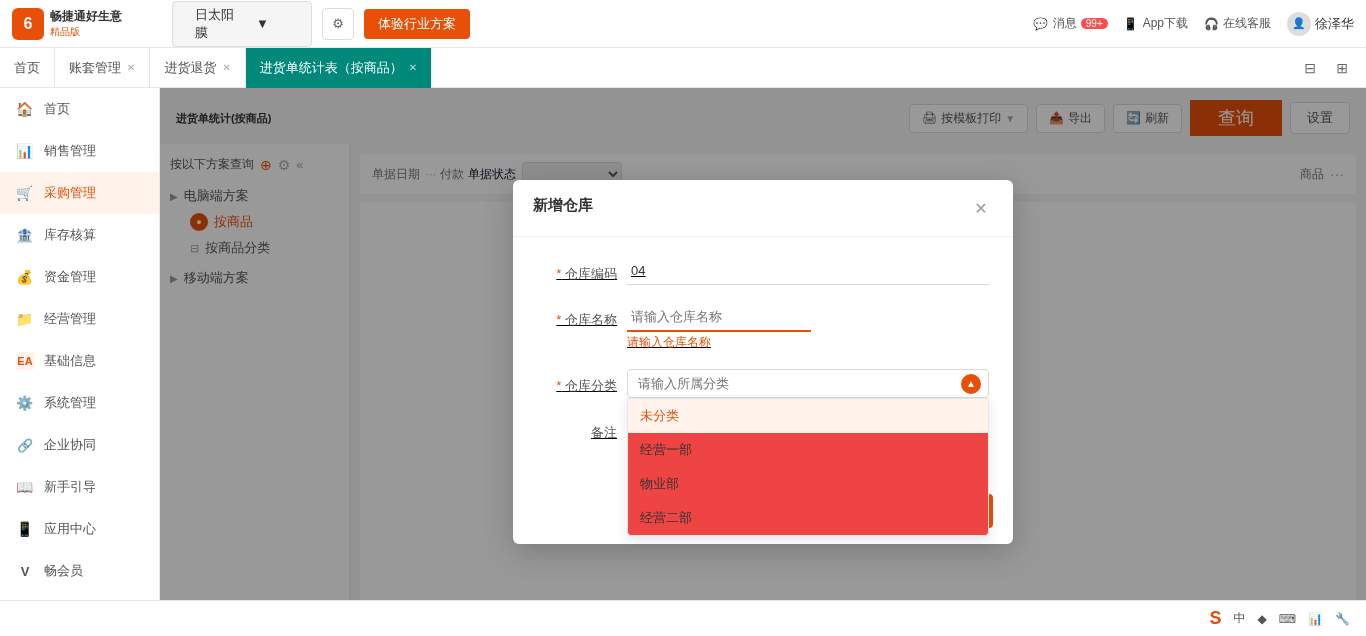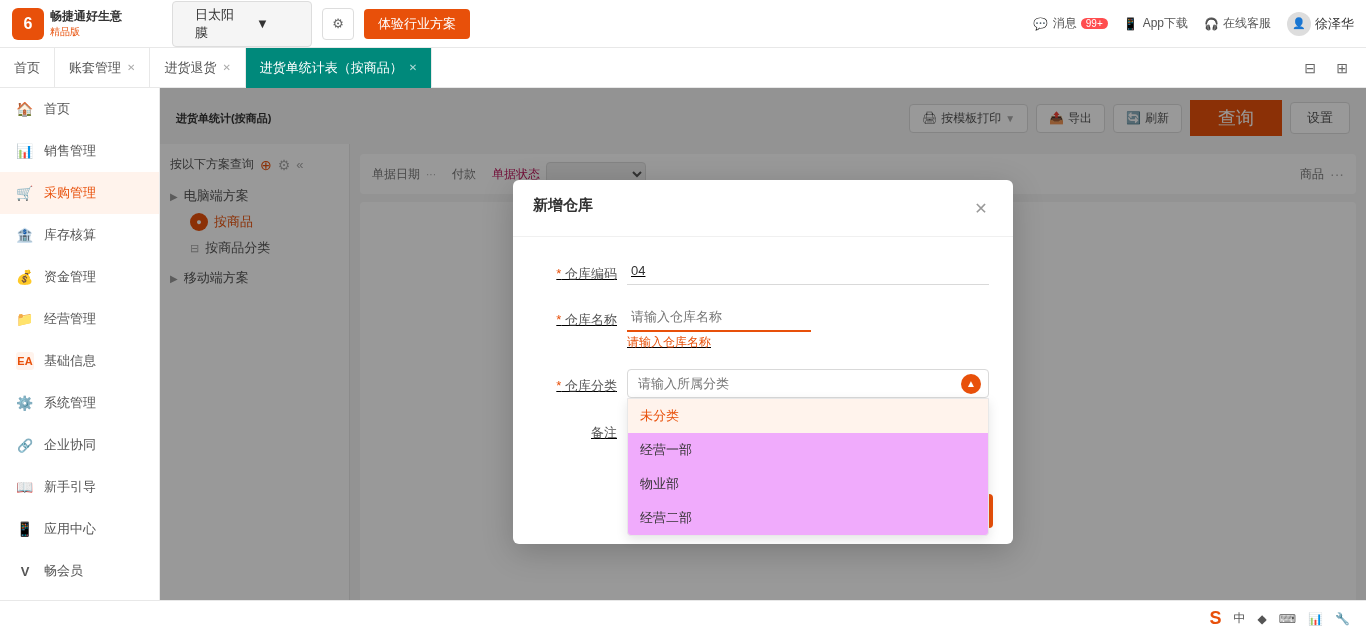--- a/index.html
+++ b/index.html
@@ -175,21 +175,21 @@
       cursor: pointer; background: #fff;
     }
     .select-arrow {
       position: absolute; right: 8px; top: 50%; transform: translateY(-50%);
       background: #e8500a; color: #fff; border-radius: 50%;
       width: 20px; height: 20px; display: flex; align-items: center; justify-content: center;
       font-size: 10px; cursor: pointer;
     }
     .dropdown-list {
       position: absolute; top: 100%; left: 0; right: 0;
-      background: #f0abfc; border: 1px solid #e8e8e8;
+      background: #ef4444; border: 1px solid #e8e8e8;
       border-radius: 0 0 4px 4px; z-index: 200;
       box-shadow: 0 4px 12px rgba(0,0,0,0.1);
     }
     .dropdown-item {
       padding: 8px 12px; cursor: pointer; font-size: 13px; color: #333;
     }
     .dropdown-item.active { background: #fff3ec; color: #e8500a; }
     .modal-footer {
       display: flex; justify-content: flex-end; padding: 12px 20px 16px;
       gap: 10px;
@@ -374,30 +374,30 @@
           <span>按商品分类</span>
         </div>
         <div class="tree-node" style="margin-top:4px;">
           <span class="tree-arrow">▶</span>
           <span>移动端方案</span>
         </div>
       </div>
 
       <div style="flex:1;display:flex;flex-direction:column;padding:10px;">
 
-        <div style="background:#fff;border-radius:4px;padding:8px 12px;margin-bottom:8px;display:flex;align-items:center;gap:16px;">
+        <div style="background:#fff;border-radius:4px;padding:8px 12px;margin-bottom:8px;display:flex;align-items:center;gap:4px;">
           <div style="display:flex;align-items:center;gap:6px;">
             <span style="color:#777;font-size:12px;">单据日期</span>
             <span style="color:#aaa;font-size:10px;">···</span>
           </div>
           <div style="display:flex;align-items:center;gap:6px;">
             <span style="color:#777;font-size:12px;">付款</span>
           </div>
           <div style="display:flex;align-items:center;gap:6px;">
-            <span style="color:#be185d;font-size:12px;text-align:center;">单据状态</span>
+            <span style="color:#0f172a;font-size:12px;text-align:center;">单据状态</span>
             <select style="border:1px solid #ddd;border-radius:4px;padding:3px 8px;font-size:12px;color:#555;min-width:100px;">
               <option></option>
             </select>
           </div>
           <div style="margin-left:auto;display:flex;align-items:center;gap:6px;">
             <span style="color:#777;font-size:12px;">商品</span>
             <span style="color:#aaa;font-size:14px;cursor:pointer;">···</span>
           </div>
         </div>
 

